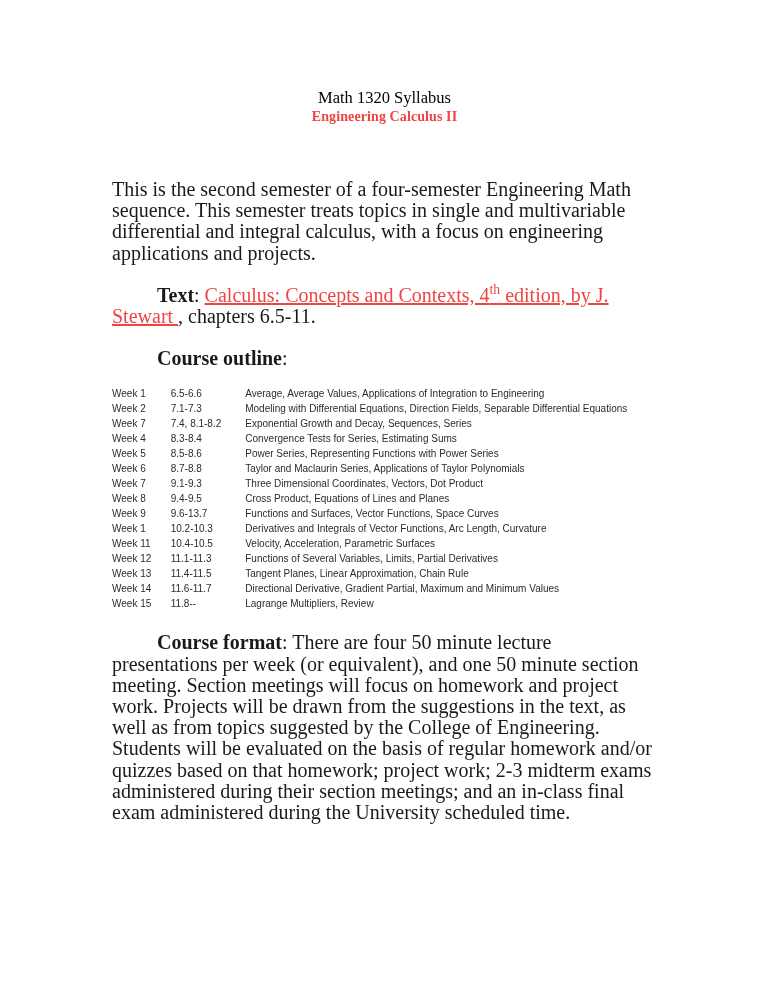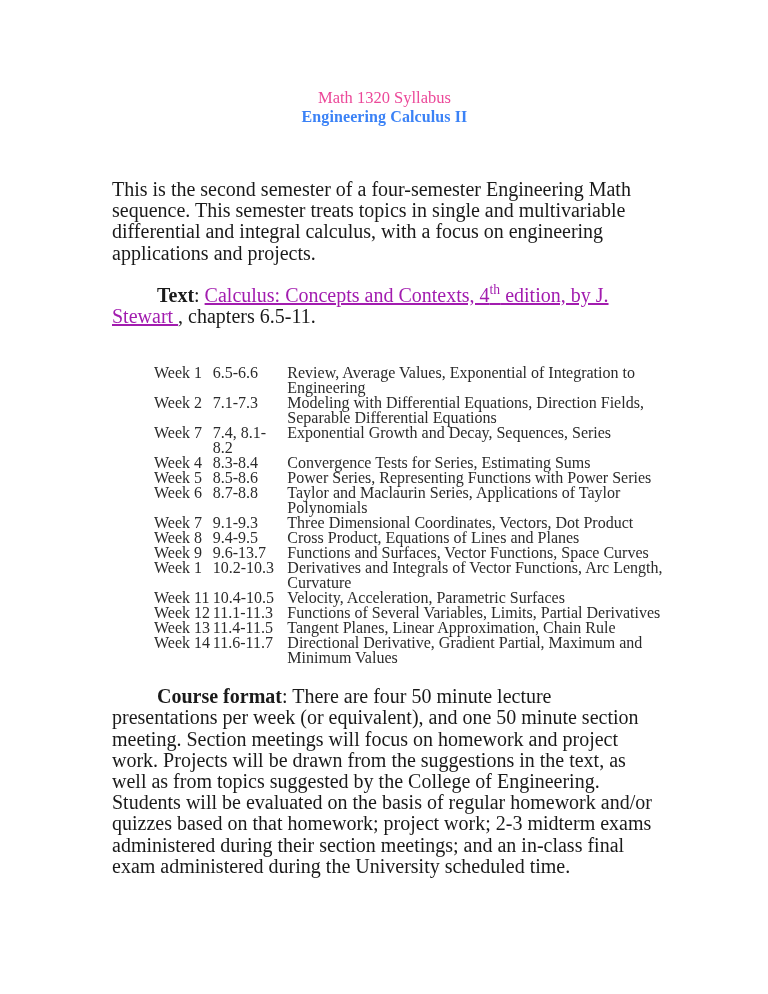--- a/index.html
+++ b/index.html
@@ -26,65 +26,64 @@
   
   .title-block {
     text-align: center;
     margin-bottom: 0;
   }
   .title-line-1 {
     font-family: "Liberation Serif", serif;
     font-size: 16.5px;
     line-height: 19px;
     font-weight: normal;
-    color: #ec4899;
+    color: #000000;
     text-align: center;
   }
   .title-line-2 {
     font-family: "Liberation Serif", serif;
-    font-size: 16px;
+    font-size: 14px;
     line-height: 19px;
     font-weight: bold;
-    color: #3b82f6;
+    color: #ef4444;
     letter-spacing: .1px;
   }
 
   
   .para {
     font-family: "Liberation Serif", serif;
     font-size: 20px;
     line-height: 21.2px;
     color: #1a1a1a;
     text-align: left;
   }
   .spacer-lg { height: 53px; }
   .spacer-md { height: 21px; }
 
   .bold { font-weight: bold; margin-left: 45px; }
 
   .doclink {
-    color: #a21caf;
+    color: #ef4444;
     text-decoration: underline;
   }
   .doclink sup {
     font-size: 0.68em;
     vertical-align: super;
     line-height: 0;
   }
 
   
   .outline {
     margin-top: 17px;
     border-collapse: collapse;
-    font-family: Liberation Serif, serif;
-    font-size: 16px;
+    font-family: Liberation Sans, sans-serif;
+    font-size: 10px;
     line-height: 15.0px;
     color: #2b2b2b;
     width: 545px;
-    margin-left: 42px;
   }
   .outline td {
     padding: 0;
     vertical-align: top;
     white-space: normal;
   }
   .col-week  { width: 59px; }
   .col-chap  { width: 71px; padding-right: 4px !important; }
   .col-desc  { width: 415px; }
 </style>
@@ -104,27 +103,30 @@
     <div class="para">This is the second semester of a four-semester Engineering Math sequence.  This semester treats topics in single and multivariable differential and integral calculus, with a focus on engineering applications and projects.</div>
 
     <div class="spacer-md"></div>
 
     <div class="para">
       <span class="bold">Text</span><span>: </span><a class="doclink" href="#"><span>Calculus: Concepts and Contexts, 4</span><sup>th</sup><span> edition, by J. Stewart </span></a><span>, chapters 6.5-11.</span>
     </div>
 
     <div class="spacer-md"></div>
 
+    <div class="para">
+      <span class="bold">Course outline</span><span>:</span>
+    </div>
 
     <table class="outline">
       <tbody>
         <tr>
           <td class="col-week">Week 1</td>
           <td class="col-chap">6.5-6.6</td>
-          <td class="col-desc">Review, Average Values, Exponential of Integration to Engineering</td>
+          <td class="col-desc">Average, Average Values, Applications of Integration to Engineering</td>
         </tr>
         <tr>
           <td class="col-week">Week 2</td>
           <td class="col-chap">7.1-7.3</td>
           <td class="col-desc">Modeling with Differential Equations, Direction Fields, Separable Differential Equations</td>
         </tr>
         <tr>
           <td class="col-week">Week 7</td>
           <td class="col-chap">7.4, 8.1-8.2</td>
           <td class="col-desc">Exponential Growth and Decay, Sequences, Series</td>
@@ -177,20 +179,25 @@
         <tr>
           <td class="col-week">Week 13</td>
           <td class="col-chap">11.4-11.5</td>
           <td class="col-desc">Tangent Planes, Linear Approximation, Chain Rule</td>
         </tr>
         <tr>
           <td class="col-week">Week 14</td>
           <td class="col-chap">11.6-11.7</td>
           <td class="col-desc">Directional Derivative, Gradient Partial, Maximum and Minimum Values</td>
         </tr>
+        <tr>
+          <td class="col-week">Week 15</td>
+          <td class="col-chap">11.8--</td>
+          <td class="col-desc">Lagrange Multipliers, Review</td>
+        </tr>
       </tbody>
     </table>
 
     <div class="spacer-md"></div>
 
     <div class="para">
       <span class="bold">Course format</span><span>:  There are four 50 minute lecture presentations per week (or equivalent), and one 50 minute section meeting.  Section meetings will focus on homework and project work.  Projects will be drawn from the suggestions in the text, as well as from topics suggested by the College of Engineering. Students will be evaluated on the basis of regular homework and/or quizzes based on that homework; project work; 2-3 midterm exams administered during their section meetings; and an in-class final exam administered during the University scheduled time.</span>
     </div>
 
   </div>

